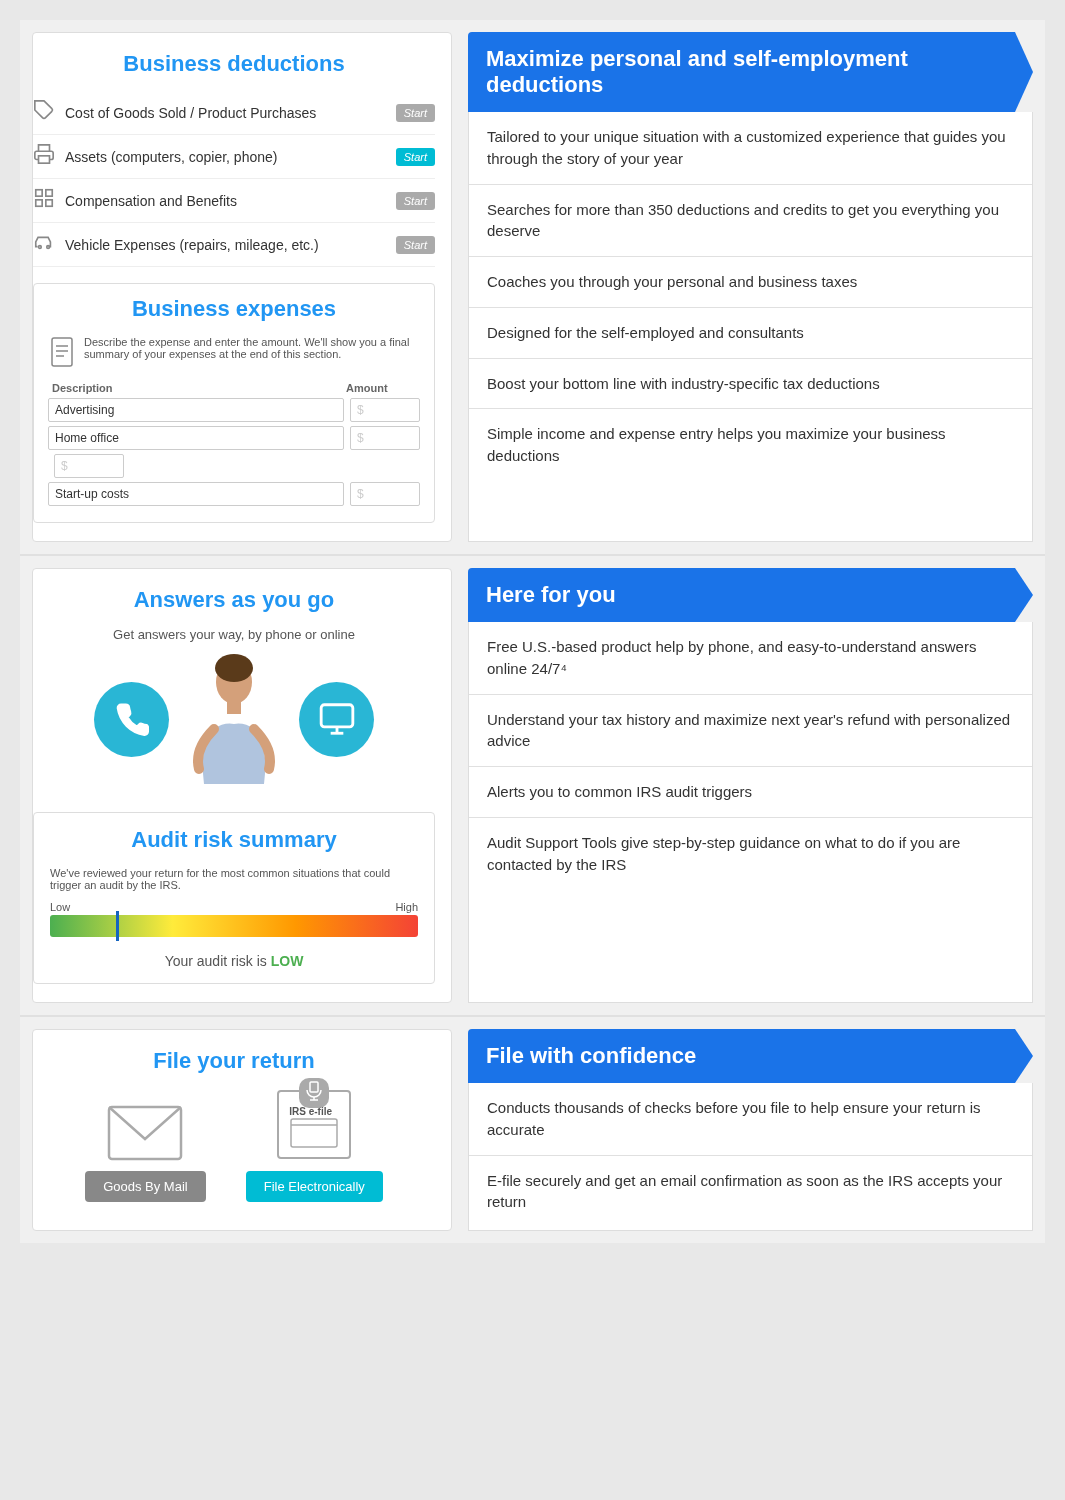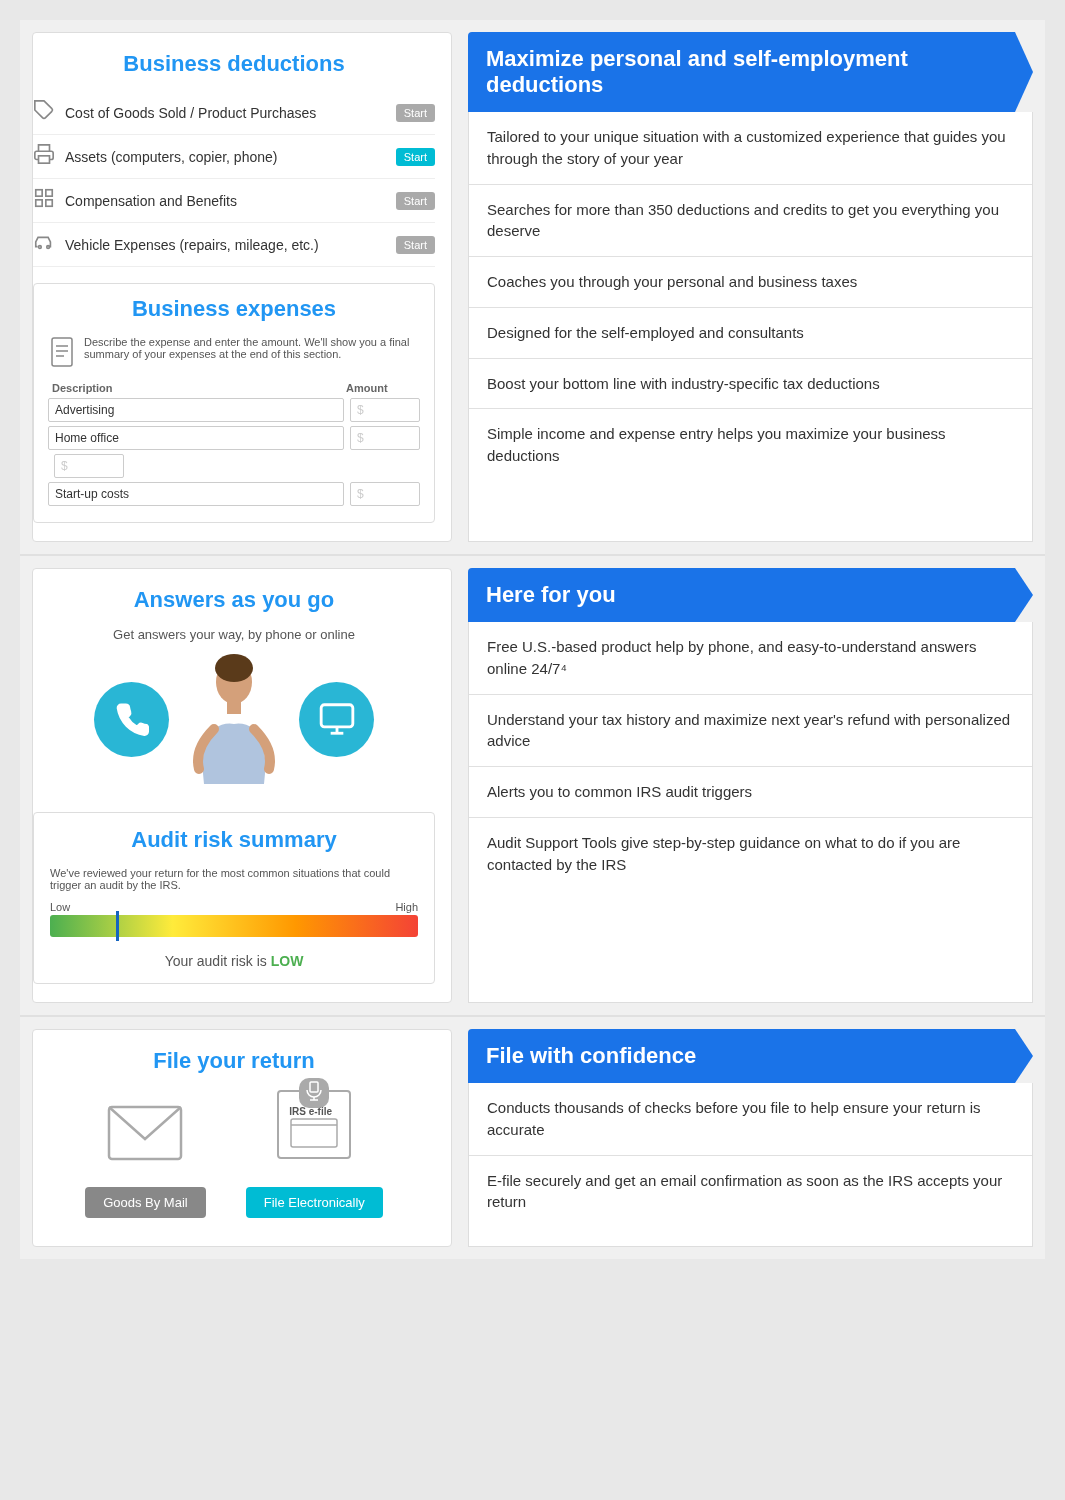--- a/index.html
+++ b/index.html
@@ -90,20 +90,21 @@
       color: #333;
     }
     .start-btn {
       background: #aaa;
       color: #fff;
       border: none;
       border-radius: 3px;
       padding: 3px 8px;
       font-size: 11px;
       cursor: pointer;
+      font-style: italic;
     }
     .start-btn.teal {
       background: #00bcd4;
     }
     .expenses-desc {
       font-size: 11px;
       color: #555;
       margin-bottom: 8px;
     }
     .expenses-table {
@@ -225,21 +226,21 @@
       display: flex;
       align-items: flex-end;
       justify-content: center;
       gap: 40px;
       margin: 16px 0 10px;
     }
     .file-icon-item {
       display: flex;
       flex-direction: column;
       align-items: center;
-      gap: 24px;
+      gap: 8px;
     }
     .mail-icon-wrap, .efile-icon-wrap {
       display: flex;
       flex-direction: column;
       align-items: center;
     }
     .file-btn-gray {
       background: #888;
       color: #fff;
       border: none;

